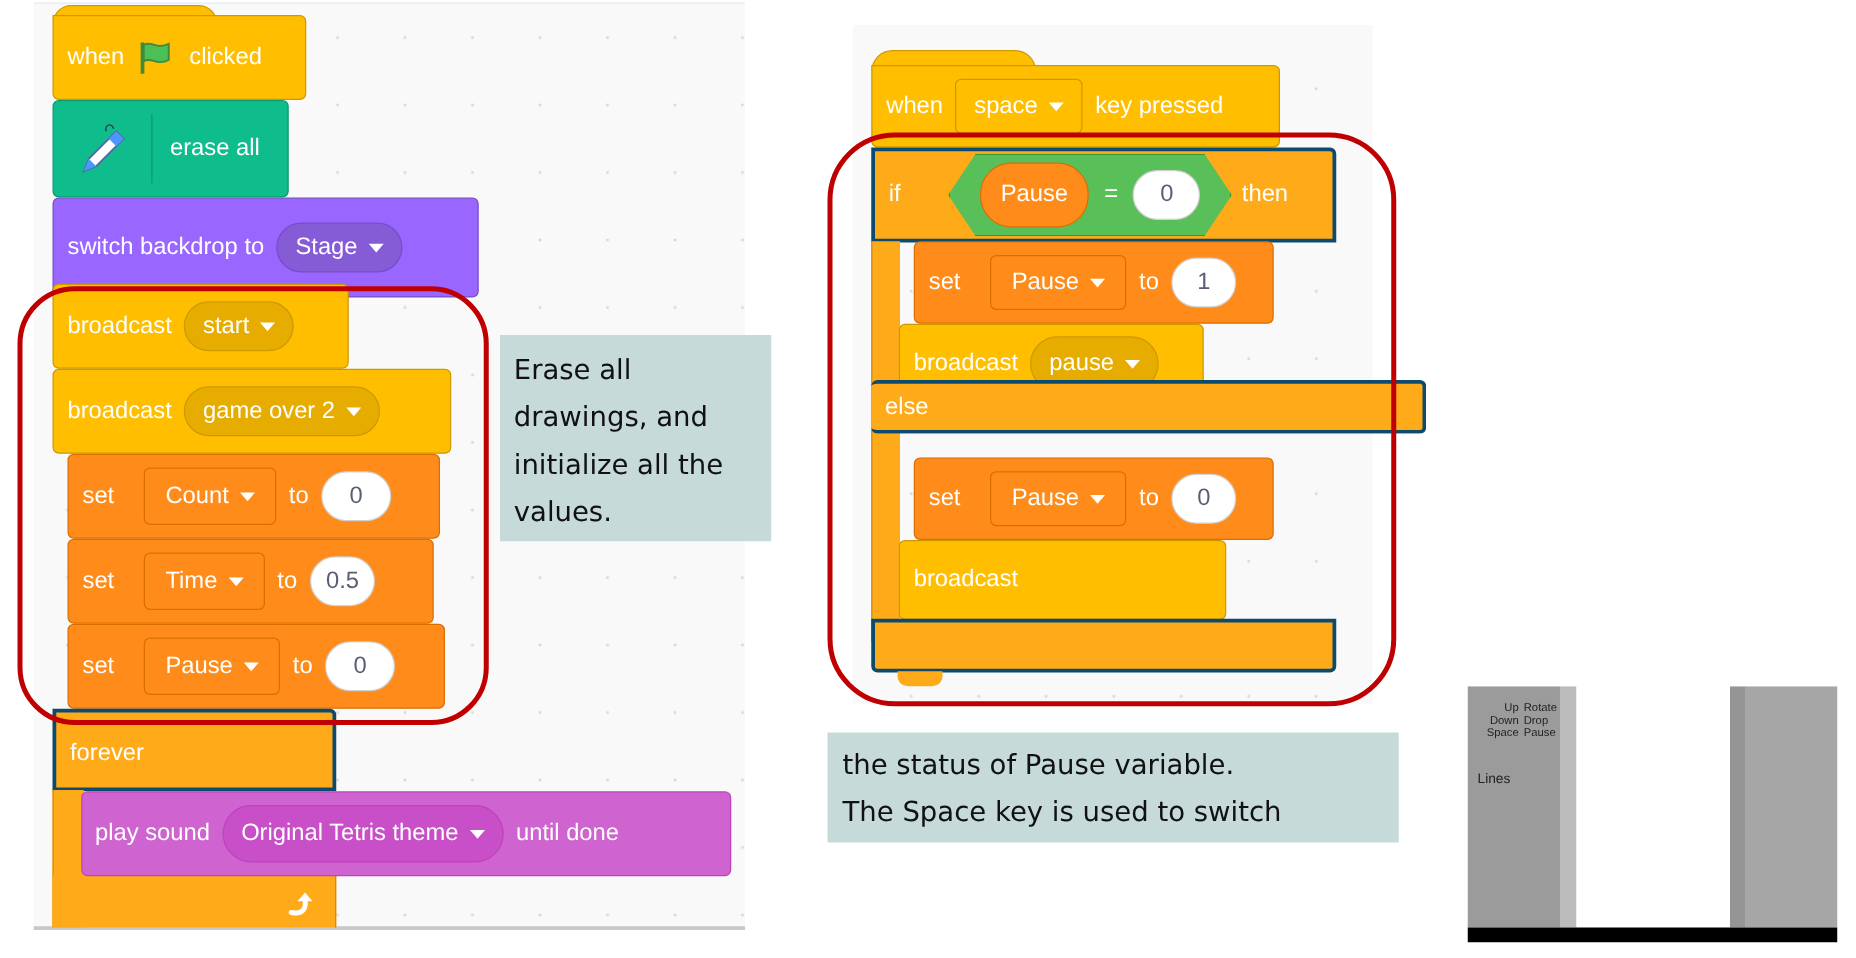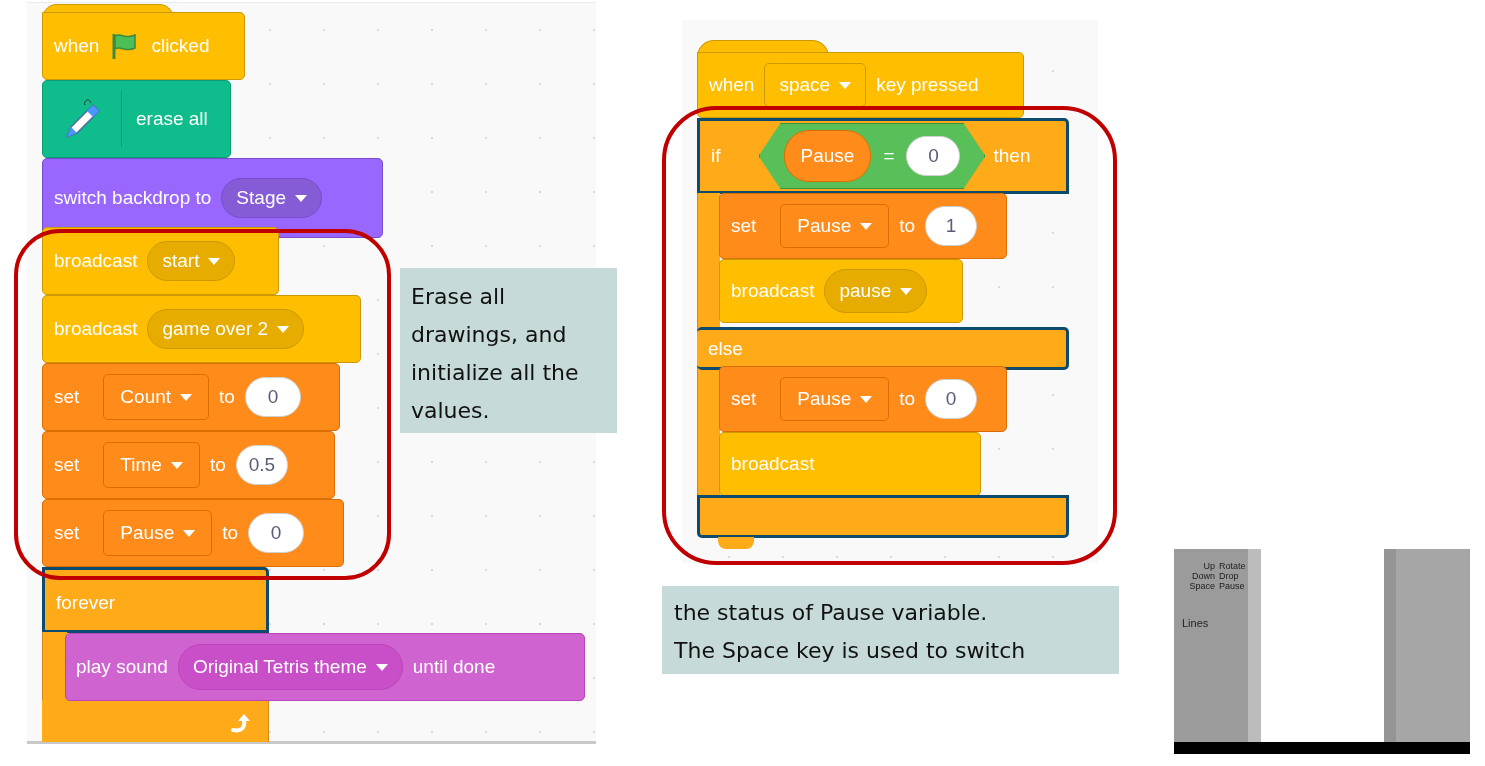--- a/index.html
+++ b/index.html
@@ -20,21 +20,21 @@
     position:absolute; box-sizing:border-box;
     color:#fff; font-size:19px;
     display:flex; align-items:center;
     border-radius:5px; padding-left:11px; white-space:nowrap;
   }
   .blk .w { margin-right:10px; }
   .events { background:#ffbf00; border:1px solid #cc9900; }
   .control { background:#ffab19; border:3px solid #0c4a6e; }
   .pen { background:#0fbd8c; border:1px solid #0b9a72; }
   .looks { background:#9966ff; border:1px solid #774dcb; }
-  .vars { background:#ff8c1a; border:1px solid #db6e00; }
+  .vars { background:#ff8c1a; border:1px solid #db6e00;margin-left:12px; }
   .sound { background:#cf63cf; border:1px solid #bd42bd; }
   .ops { background:#59c059; border:1px solid #389438; }
 
   .drop {
     display:inline-flex; align-items:center; box-sizing:border-box;
     height:40px; border-radius:20px; padding:0 14px; margin-right:10px;
   }
   .drop.ev { background:#e6ac00; border:1px solid #cc9900; }
   .drop.lk { background:#855cd6; border:1px solid #774dcb; }
   .drop.sd { background:#c94fc9; border:1px solid #bd42bd; }
@@ -209,21 +209,21 @@
 </div>
 
 <div class="blk events" style="left:719px;top:259px;width:244px;height:64px;">
   <span class="w">broadcast</span>
   <span class="drop ev" style="height:44px;border-radius:22px">
       <span>pause</span>
       <span class="caret"></span>
     </span>
 </div>
 
-<div class="blk control" style="left:697px;top:327px;width:372px;height:43px;padding-left:11px;border-left:none;">
+<div class="blk control" style="left:697px;top:304px;width:444px;height:43px;padding-left:11px;border-left:none;">
   <span>else</span>
 </div>
 
 <div class="blk vars" style="left:719px;top:366px;width:288px;height:66px;">
   <span class="w" style="margin-right:24px">set</span>
   <span class="drop sq" style="height:44px">
       <span>Pause</span>
       <span class="caret"></span>
     </span>
   <span class="w">to</span>

